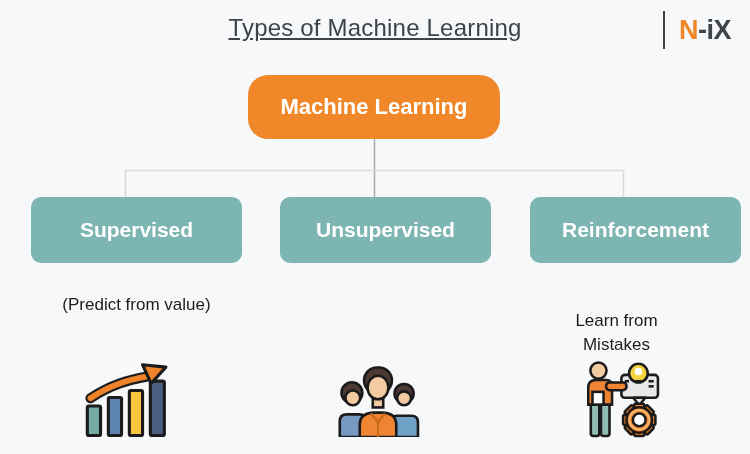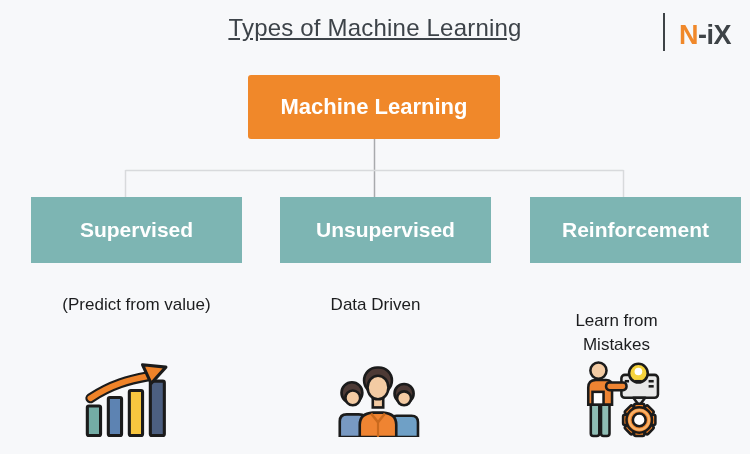--- a/index.html
+++ b/index.html
@@ -8,35 +8,35 @@
     background:#F7F8FA; overflow:hidden;
     font-family:"Liberation Sans", sans-serif;
   }
 
   
   .title {
     position:absolute; top:14px; left:0; width:750px;
     text-align:center; font-size:24px; font-weight:500;
     color:#3D4349; letter-spacing:.2px;text-decoration:underline;
   }
-  .logo { position:absolute; top:9px; right:19px; height:42px; display:flex; align-items:flex-end; }
+  .logo { position:absolute; top:9px; right:19px; height:42px; display:flex; align-items:center; }
   .logo-sep { width:2px; height:38px; background:#3E4347; margin-right:14px; }
   .logo-text { font-size:27px; font-weight:bold; color:#3E4347; letter-spacing:-0.5px; }
   .logo-n { color:#F0882A; }
 
   
   .root-node {
     position:absolute; left:248px; top:75px; width:252px; height:64px;
-    background:#F0882A; border-radius:3px;
+    background:#F0882A; border-radius:20px;
     display:flex; align-items:center; justify-content:center;
     color:#FFFFFF; font-size:22px; font-weight:bold;
   }
   .node {
     position:absolute; top:197px; height:66px; width:211px;
-    background:#7DB5B3; border-radius:0;
+    background:#7DB5B3; border-radius:10px;
     display:flex; align-items:center; justify-content:center;
     color:#FFFFFF; font-size:21px; font-weight:bold;
   }
   .node-left  { left:31px; }
   .node-mid   { left:280px; }
   .node-right { left:530px; }
 
   .connectors { position:absolute; left:0; top:0; width:750px; height:454px; pointer-events:none; }
 
   
@@ -83,21 +83,20 @@
     <span>Unsupervised</span>
   </div>
   <div class="node node-right">
     <span>Reinforcement</span>
   </div>
 
   <div class="caption cap-left">
     <div>(Predict from value)</div>
   </div>
   <div class="caption cap-mid">
-    <div>Data Driven</div>
   </div>
   <div class="caption cap-right">
     <div>Learn from</div>
     <div>Mistakes</div>
   </div>
 
   <svg class="icon icon-left" viewBox="0 0 108 100">
     <rect x="3" y="59" width="17" height="38" rx="2" fill="#74ACA5" stroke="#1B1B1B" stroke-width="4"></rect>
     <rect x="30" y="48" width="17" height="49" rx="2" fill="#5D83B2" stroke="#1B1B1B" stroke-width="4"></rect>
     <rect x="57" y="39" width="17" height="58" rx="2" fill="#F8C63F" stroke="#1B1B1B" stroke-width="4"></rect>

